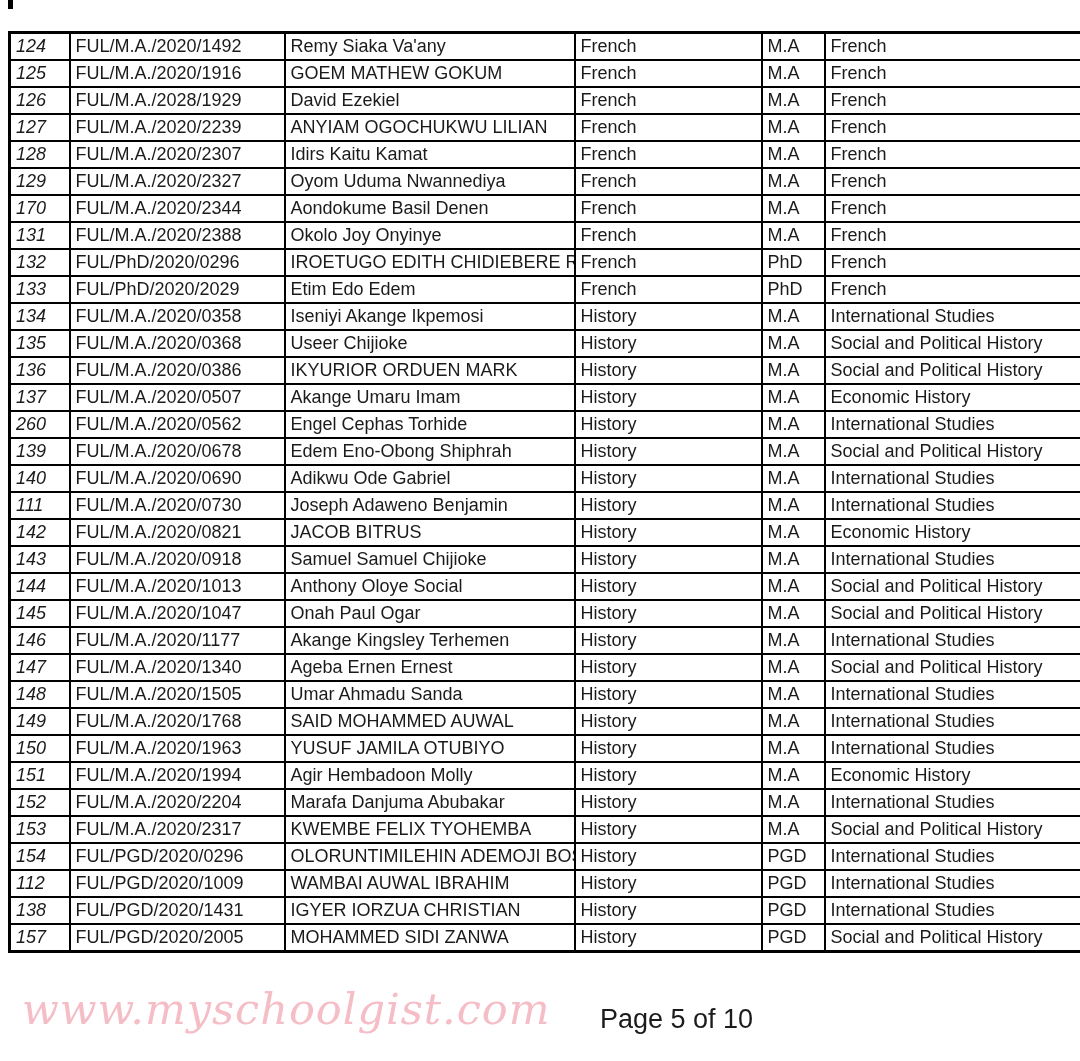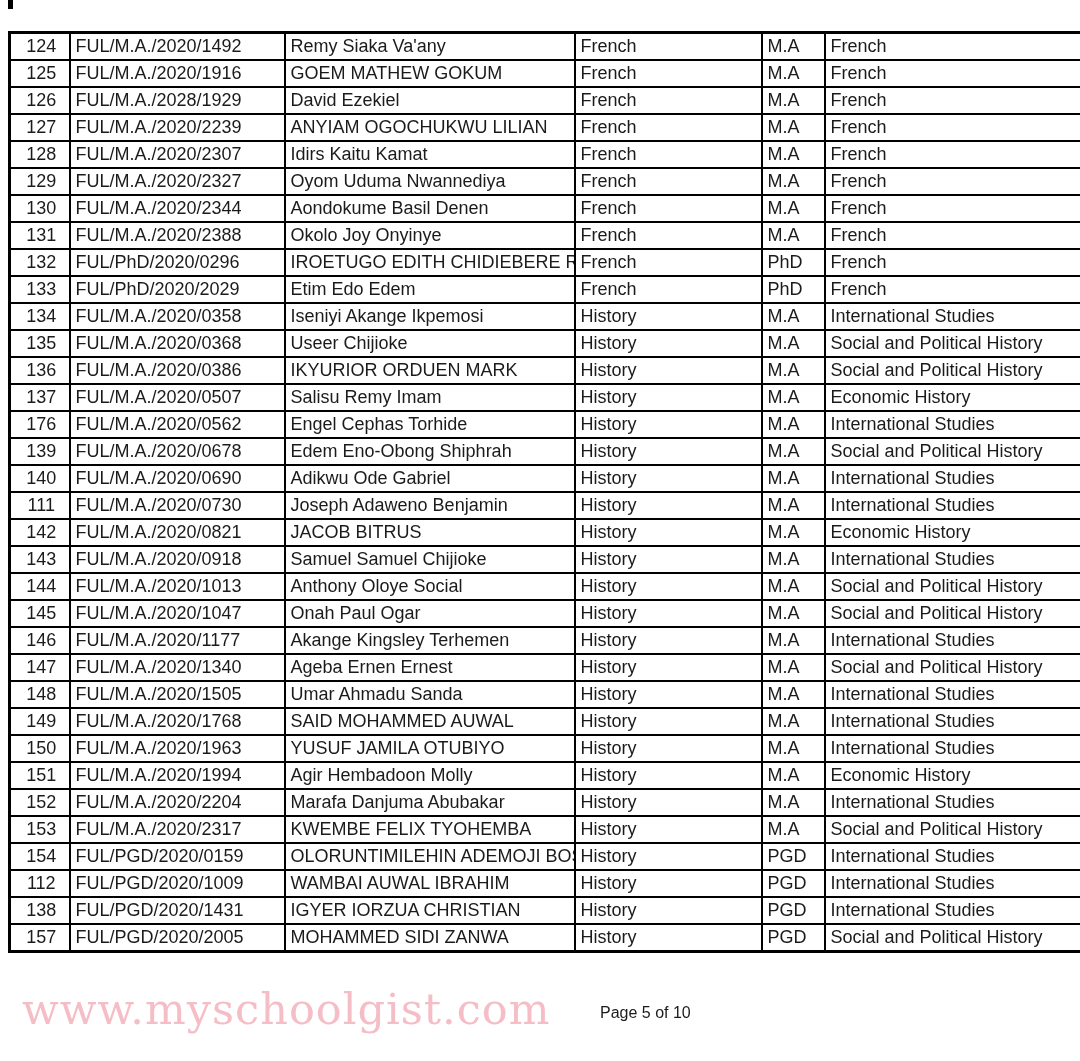--- a/index.html
+++ b/index.html
@@ -31,37 +31,38 @@
     border:2px solid var(--border-color);
     height:25px;
     padding:0 2px 0 5px;
     font-size:18px;
     line-height:25px;
     white-space:nowrap;
     overflow:hidden;
     color:var(--text-color);
   }
   table.admissions{border:3px solid var(--border-color);}
-  td.c-sn{text-align:center;padding:0 8px 0 2px;}
+  td.c-sn{padding:0 8px 0 2px;font-style:italic;}
   .col-sn{width:60px;}
   .col-reg{width:215px;}
   .col-name{width:290px;}
   .col-dept{width:187px;}
   .col-prog{width:63px;}
   .col-course{width:447px;}
   .watermark{
     position:absolute;left:22px;top:984px;
     font-family:"DejaVu Serif","Liberation Serif",serif;
+    font-style:italic;
     font-size:43px;
     letter-spacing:1px;
     color:var(--watermark-color);
   }
   .page-label{
     position:absolute;left:600px;top:1004px;
-    font-size:16px;
+    font-size:27px;
     color:var(--text-color);
   }
 </style>
 </head>
 <body>
 
 <div class="top-fragment"></div>
 
 <table class="admissions">
   <colgroup>
@@ -115,21 +116,21 @@
   </tr>
       <tr>
     <td class="c-sn">129</td>
     <td class="c-reg">FUL/M.A./2020/2327</td>
     <td class="c-name">Oyom Uduma Nwannediya</td>
     <td class="c-dept">French</td>
     <td class="c-prog">M.A</td>
     <td class="c-crs">French</td>
   </tr>
       <tr>
-    <td class="c-sn">130</td>
+    <td class="c-sn">170</td>
     <td class="c-reg">FUL/M.A./2020/2344</td>
     <td class="c-name">Aondokume Basil Denen</td>
     <td class="c-dept">French</td>
     <td class="c-prog">M.A</td>
     <td class="c-crs">French</td>
   </tr>
       <tr>
     <td class="c-sn">131</td>
     <td class="c-reg">FUL/M.A./2020/2388</td>
     <td class="c-name">Okolo Joy Onyinye</td>
@@ -173,27 +174,27 @@
     <td class="c-sn">136</td>
     <td class="c-reg">FUL/M.A./2020/0386</td>
     <td class="c-name">IKYURIOR ORDUEN MARK</td>
     <td class="c-dept">History</td>
     <td class="c-prog">M.A</td>
     <td class="c-crs">Social and Political History</td>
   </tr>
       <tr>
     <td class="c-sn">137</td>
     <td class="c-reg">FUL/M.A./2020/0507</td>
-    <td class="c-name">Salisu Remy Imam</td>
+    <td class="c-name">Akange Umaru Imam</td>
     <td class="c-dept">History</td>
     <td class="c-prog">M.A</td>
     <td class="c-crs">Economic History</td>
   </tr>
       <tr>
-    <td class="c-sn">176</td>
+    <td class="c-sn">260</td>
     <td class="c-reg">FUL/M.A./2020/0562</td>
     <td class="c-name">Engel Cephas Torhide</td>
     <td class="c-dept">History</td>
     <td class="c-prog">M.A</td>
     <td class="c-crs">International Studies</td>
   </tr>
       <tr>
     <td class="c-sn">139</td>
     <td class="c-reg">FUL/M.A./2020/0678</td>
     <td class="c-name">Edem Eno-Obong Shiphrah</td>
@@ -308,21 +309,21 @@
       <tr>
     <td class="c-sn">153</td>
     <td class="c-reg">FUL/M.A./2020/2317</td>
     <td class="c-name">KWEMBE FELIX TYOHEMBA</td>
     <td class="c-dept">History</td>
     <td class="c-prog">M.A</td>
     <td class="c-crs">Social and Political History</td>
   </tr>
       <tr>
     <td class="c-sn">154</td>
-    <td class="c-reg">FUL/PGD/2020/0159</td>
+    <td class="c-reg">FUL/PGD/2020/0296</td>
     <td class="c-name">OLORUNTIMILEHIN ADEMOJI BOSE</td>
     <td class="c-dept">History</td>
     <td class="c-prog">PGD</td>
     <td class="c-crs">International Studies</td>
   </tr>
       <tr>
     <td class="c-sn">112</td>
     <td class="c-reg">FUL/PGD/2020/1009</td>
     <td class="c-name">WAMBAI AUWAL IBRAHIM</td>
     <td class="c-dept">History</td>

